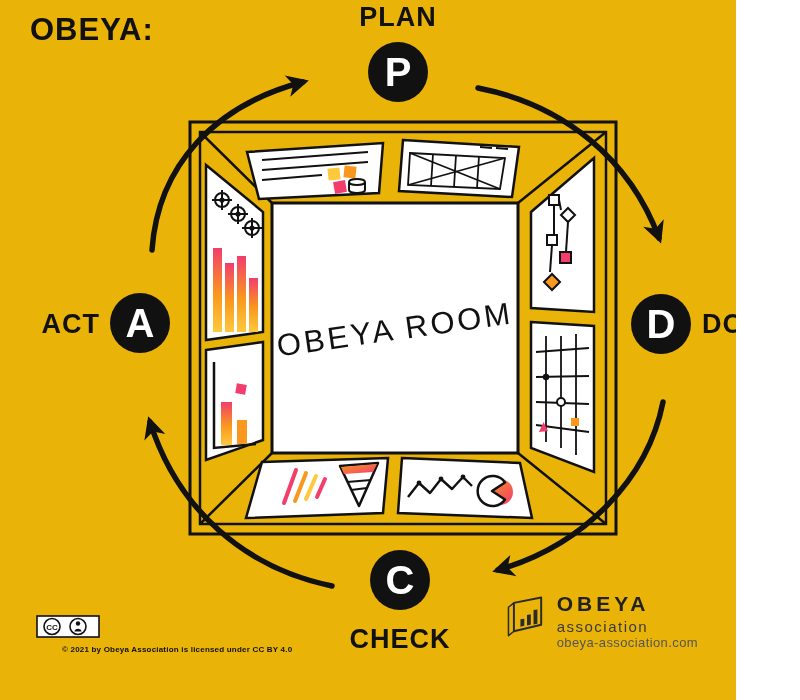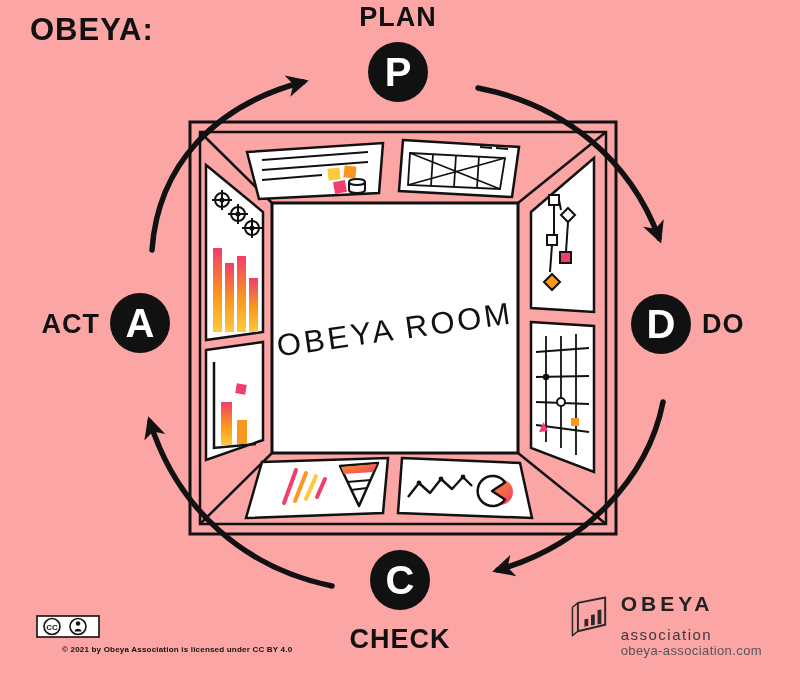--- a/index.html
+++ b/index.html
@@ -1,29 +1,29 @@
 <!DOCTYPE html>
 <html><head>
 <meta charset="utf-8">
 <style>
   html,body{margin:0;padding:0;background:#fff;}
   .canvas{
-    position:relative;width:800px;height:700px;background:#fca5a5;
+    position:relative;width:736px;height:700px;background:#eab308;
     font-family:"Liberation Sans", sans-serif;color:#111;overflow:hidden;
   }
   .title{position:absolute;top:12px;left:30px;line-height:1.15;}
   .title .l1{font-size:31px;font-weight:800;letter-spacing:1px;}
   .title .l2{font-size:21px;font-weight:800;letter-spacing:1.5px;margin-top:2px;}
   .diagram{position:absolute;inset:0;}
   .license{position:absolute;left:36px;top:606px;margin-top:9px;}
   .license .text{font-size:8px;font-weight:700;margin-top:3px;letter-spacing:.2px;padding-left:26px;}
   .logo{position:absolute;right:38px;top:592px;display:flex;gap:8px;align-items:flex-start;}
   .logo .col{display:flex;flex-direction:column;}
   .logo .name{font-size:21px;font-weight:700;letter-spacing:4px;color:#222;}
-  .logo .sub{font-size:15px;font-weight:400;letter-spacing:1.5px;color:#3a3a3a;margin-top:10px;}
+  .logo .sub{font-size:15px;font-weight:400;letter-spacing:1.5px;color:#3a3a3a;margin-top:2px;}
   .logo .url{font-size:13px;font-weight:400;letter-spacing:.4px;color:#555;}
   svg text{font-family:"Liberation Sans", sans-serif;}
 </style>
 </head>
 <body>
 
 <div class="canvas">
 
   <div class="title">
     <div class="l1">OBEYA:</div>

